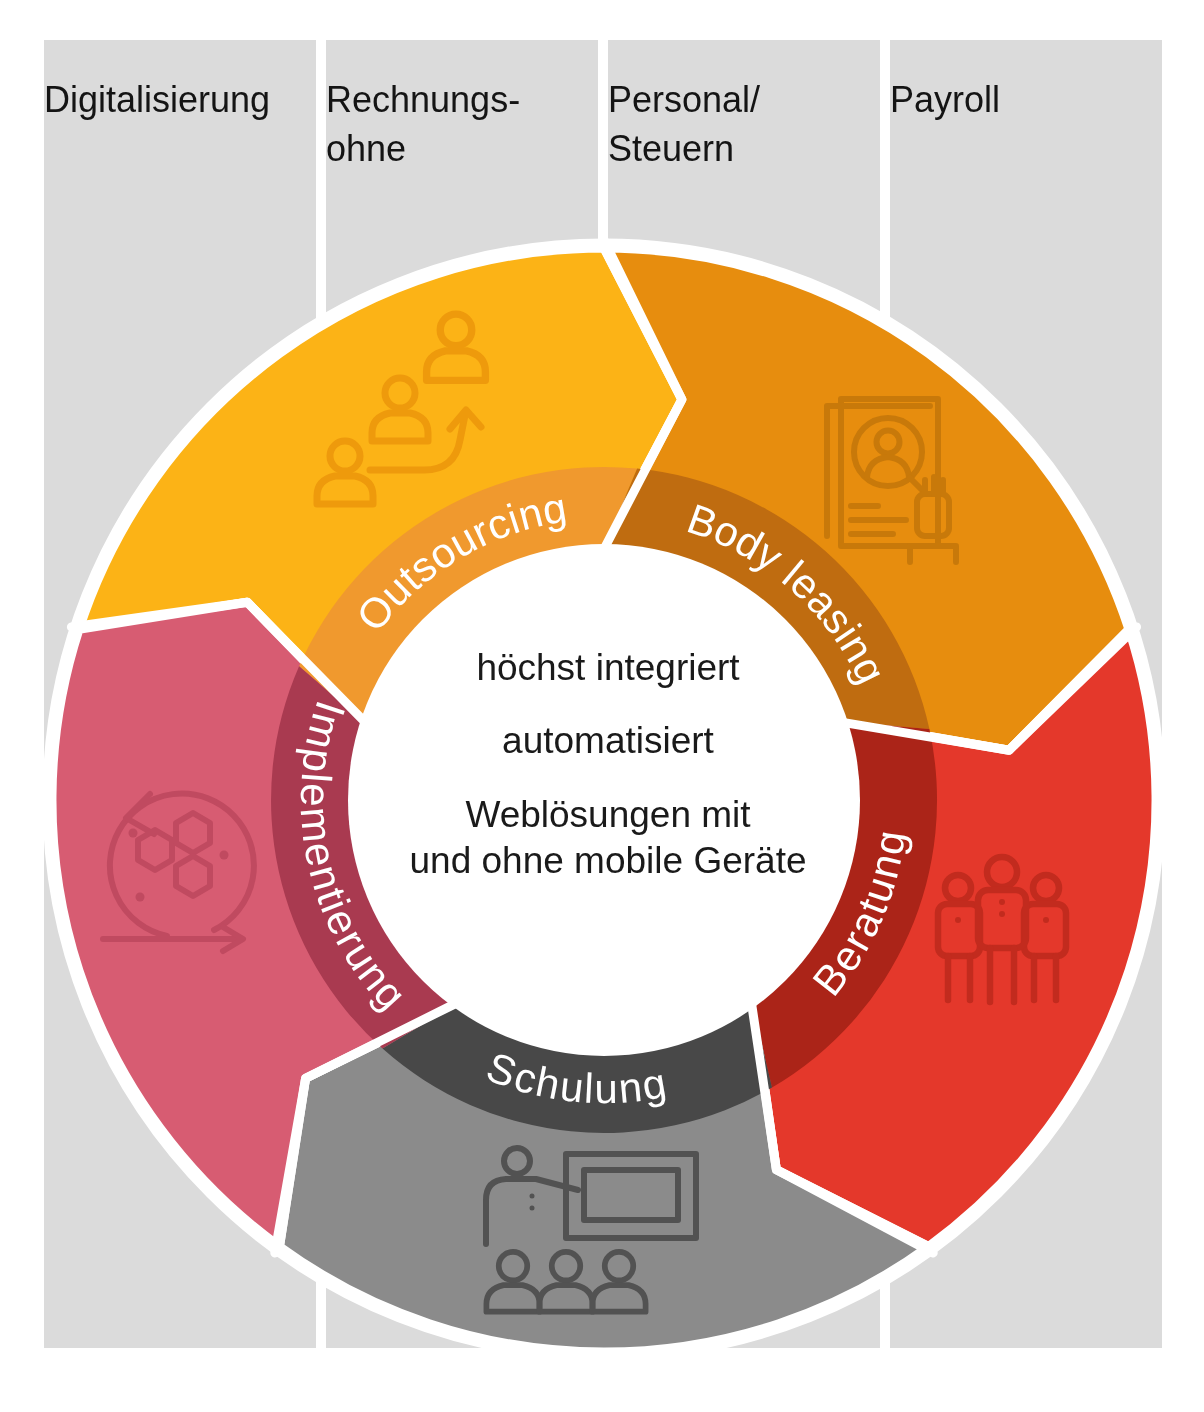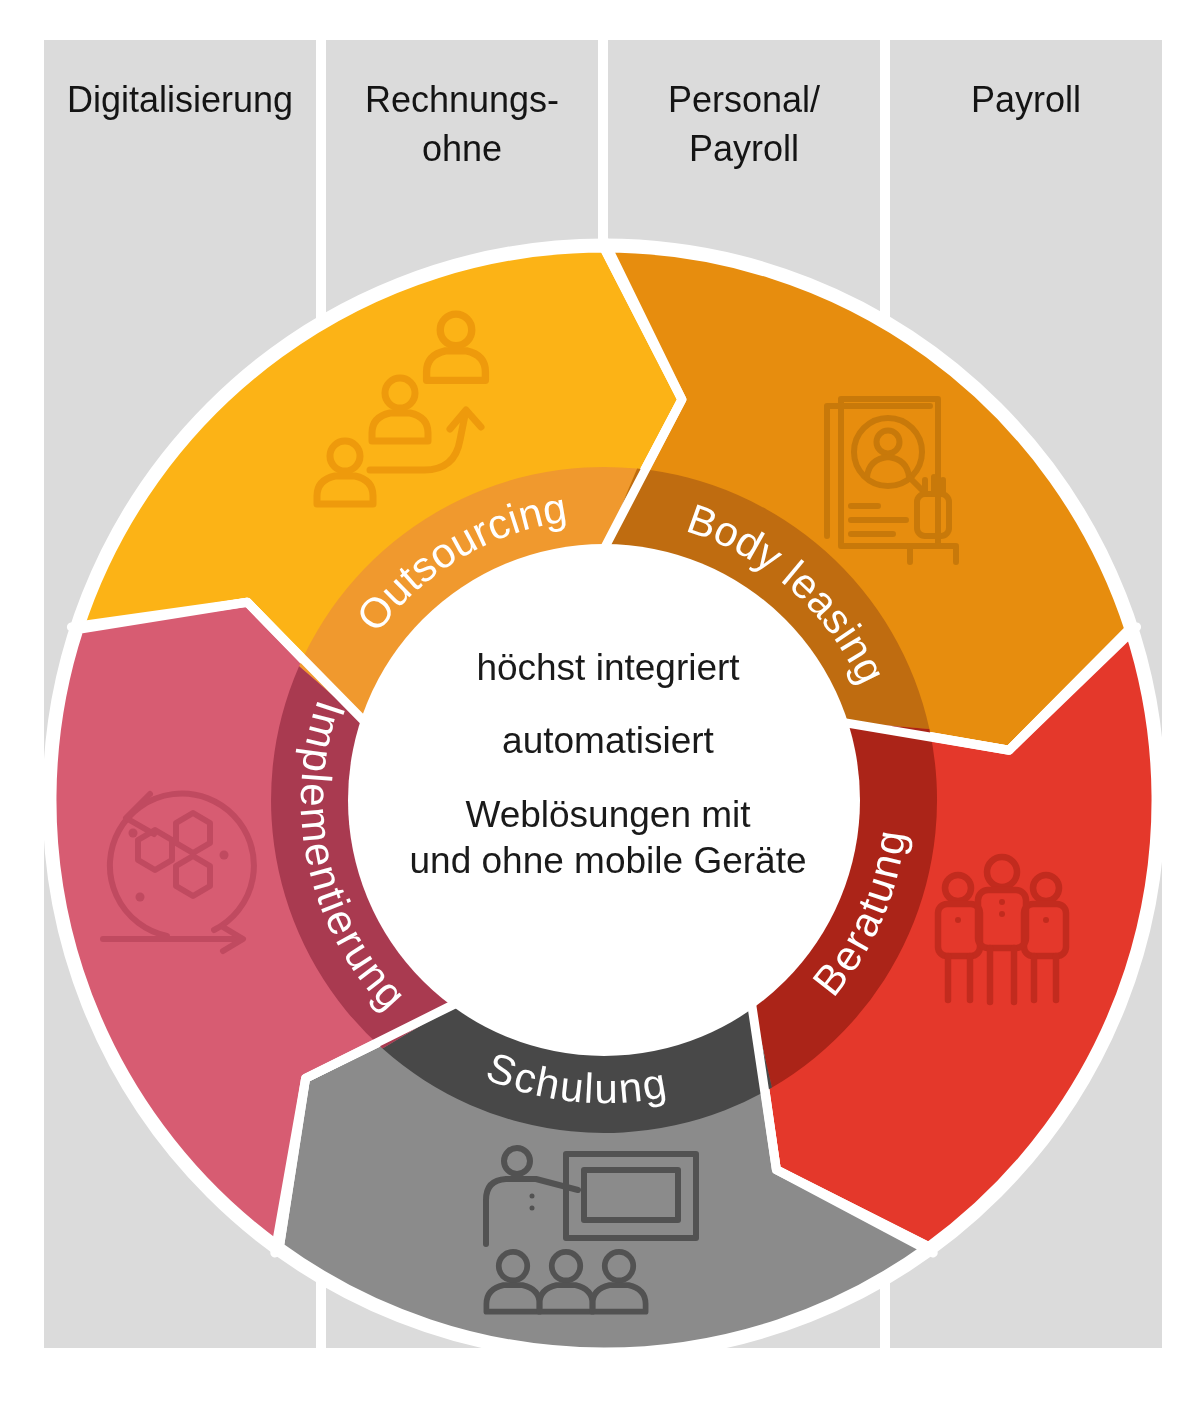--- a/index.html
+++ b/index.html
@@ -5,21 +5,21 @@
   html,body { margin:0; padding:0; background:#ffffff; }
   .canvas {
     position:relative; width:1204px; height:1412px; background:#ffffff;
     font-family:"Liberation Sans", sans-serif; overflow:hidden;
   }
   .col {
     position:absolute; top:40px; height:1308px; width:272px;
     background:#dbdbdb;
   }
   .col-header {
-    padding-top:36px; text-align:center; font-size:36px; line-height:1.35;
+    padding-top:36px; text-align:left; font-size:36px; line-height:1.35;
     color:#141414; white-space:pre-line;
   }
   #ring { position:absolute; left:0; top:0; z-index:2; }
   .seg-main { stroke:#ffffff; stroke-width:9; stroke-linejoin:round; }
   .seg-band { stroke:none; }
   .gap-line { fill:none; stroke:#ffffff; stroke-width:9; stroke-linejoin:round; stroke-linecap:round; }
   .rim { fill:none; stroke:#ffffff; stroke-width:11; }
   .seg-label { fill:#ffffff; font-size:42px; letter-spacing:1px; }
   .icon { fill:none; stroke-linecap:round; stroke-linejoin:round; }
   .center-text {
@@ -36,21 +36,21 @@
 
   <div class="col" style="left: 44px; background: rgb(219, 219, 219);">
     <div class="col-header">Digitalisierung</div>
   </div>
   <div class="col" style="left: 326px; background: rgb(219, 219, 219);">
     <div class="col-header">Rechnungs-
 ohne</div>
   </div>
   <div class="col" style="left: 608px; background: rgb(219, 219, 219);">
     <div class="col-header">Personal/
-Payroll</div>
+Steuern</div>
   </div>
   <div class="col" style="left: 890px; background: rgb(219, 219, 219);">
     <div class="col-header">Payroll</div>
   </div>
 
   <svg id="ring" width="1204" height="1412" viewBox="0 0 1204 1412">
     <defs>
       <path id="lp0" d="M 336.2 683.6 A 292 292 0 0 1 632.0 509.3"></path>
         <path id="lp1" d="M 632.0 509.3 A 292 292 0 0 1 889.1 736.8"></path>
         <path id="lp2" d="M 752.2 1051.6 A 292 292 0 0 0 889.1 736.8"></path>

